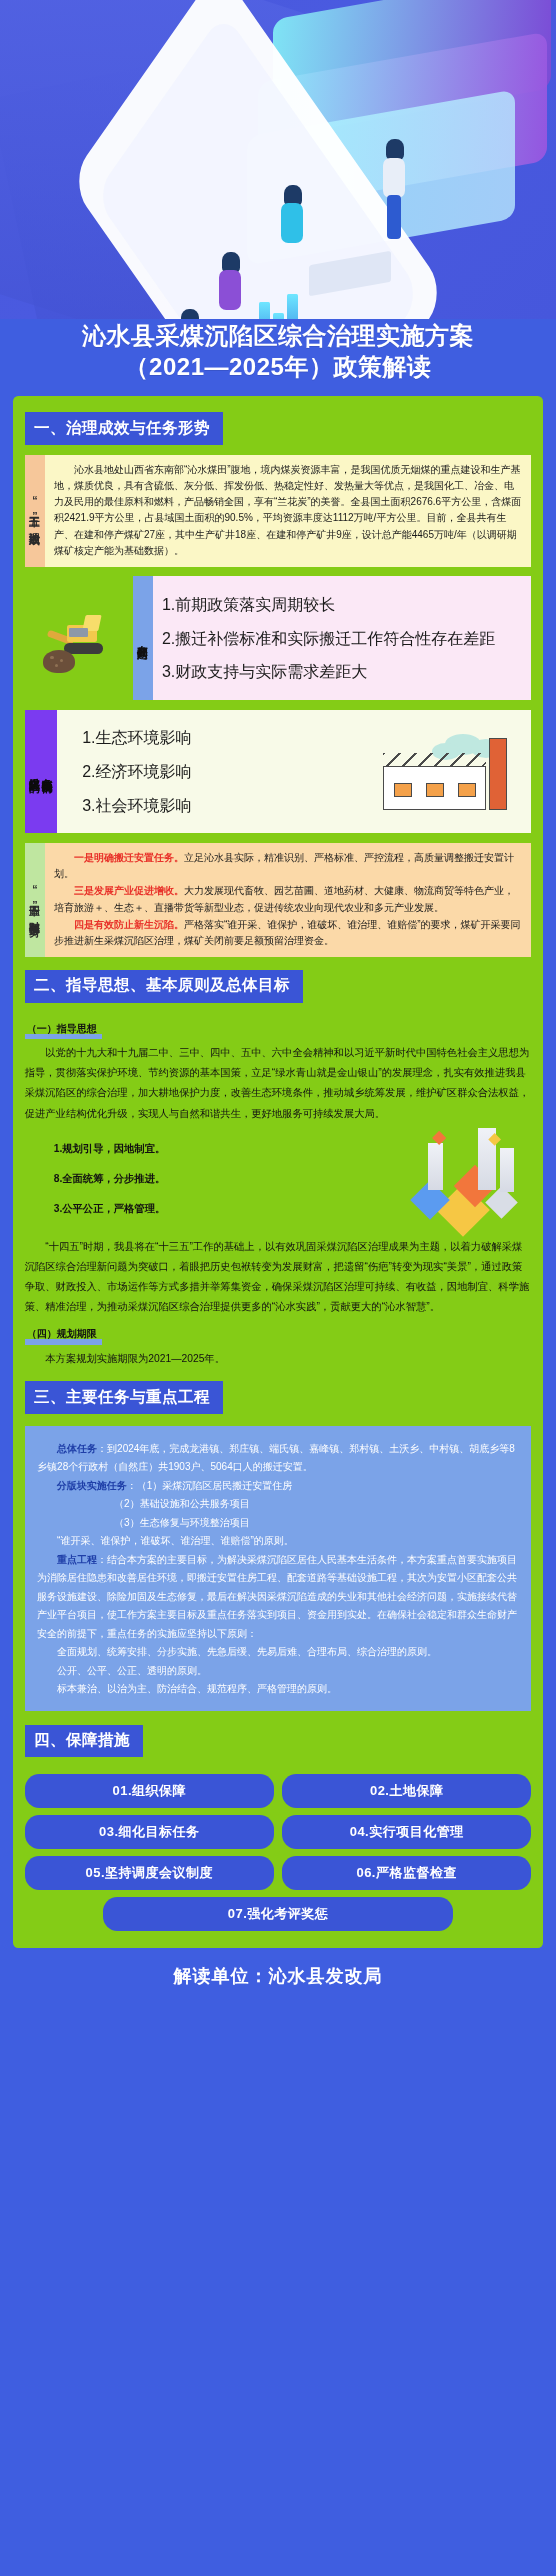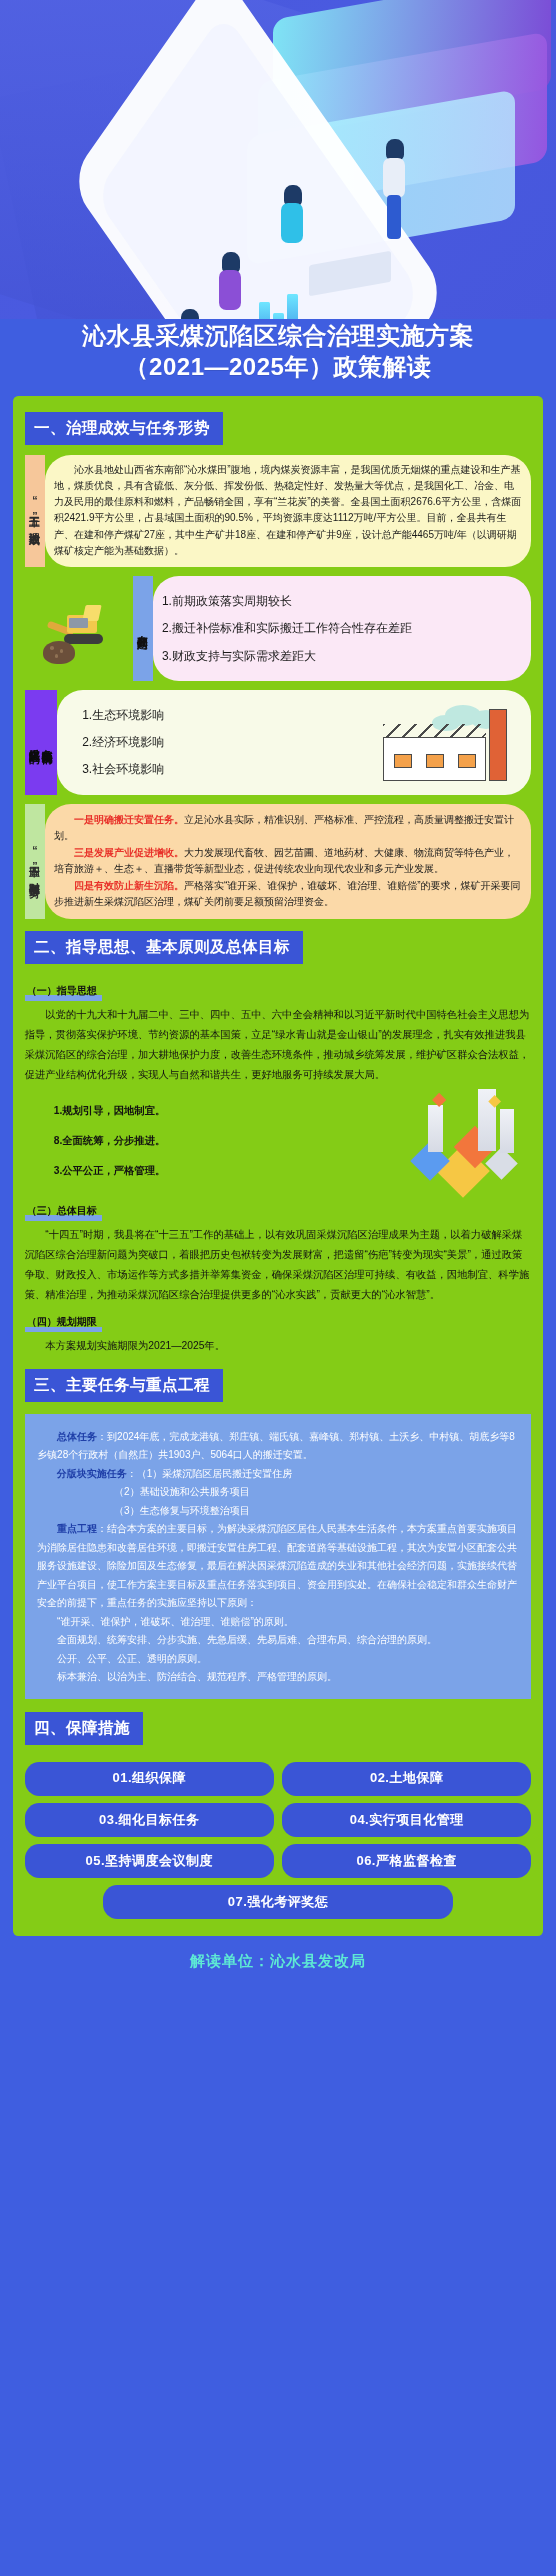--- a/index.html
+++ b/index.html
@@ -47,34 +47,34 @@
 
   .sec-head { display:inline-block; background:#3a55d6; color:#fff; font-size:15.5px; font-weight:bold;
               padding: 5.7px 13.4px 6.2px 9.3px; letter-spacing:0.5px; margin: 3.1px 0 9.3px; }
 
   
   .row { display:flex; align-items:stretch; margin-bottom: 9.3px; }
   .vlabel { writing-mode: vertical-rl; text-orientation: upright; white-space:nowrap;
             font-size:10.8px; font-weight:bold; color:#2b2b2b; line-height:1.18;
             padding: 6.2px 3.6px; display:flex; align-items:center; justify-content:center; letter-spacing:1px;}
   .vlabel-2col { display:flex; }
-  .vbody { flex:1; padding: 7.2px 9.3px; font-size:10px; line-height:1.62; color:#1a1a1a;border-radius:26px; }
+  .vbody { flex:1; padding: 7.2px 9.3px; font-size:10px; line-height:1.62; color:#1a1a1a; }
   .vbody p { text-indent: 2em; margin-bottom: 1px; }
   .vbody .lead { color:#e8322a; font-weight:bold; }
 
   .r1 .vlabel { background:#f6c79a; }
   .r1 .vbody  { background:#fbf7c6; }
   .r2 .vlabel { background:#7ba3e8; color:#111; }
   .r2 .vbody  { background:#fbe8f6; }
   .r3 .vlabel { background:#7b3bf0; color:#0c0c0c; }
   .r3 .vbody  { background:#f8fae8; }
   .r4 .vlabel { background:#bfe6a0; }
   .r4 .vbody  { background:#fbd9a8; }
 
-  .numlist { font-size:12px; line-height:1.6; }
+  .numlist { font-size:16px; line-height:1.6; }
   .numlist li { list-style:none; margin: 8.2px 0; }
 
   
   .illu { position:relative; }
   .excavator { width:77px; height:62px; position:relative; }
   .exc-body { position:absolute; left:27px; top:17.5px; width:30px; height:17.5px; background:#f2c94c; border-radius:2.1px;}
   .exc-cab  { position:absolute; left:44px; top:7.2px; width:15.5px; height:15.5px; background:#f7dd6b;
               transform: skewX(-12deg); border-radius:1.5px;}
   .exc-grill{ position:absolute; left:29px; top:20.6px; width:18.5px; height:9.3px; background:#8d98a8; border-radius:1px;}
   .exc-track{ position:absolute; left:24px; top:36px; width:39px; height:10.3px; background:#3c3c3c; border-radius:5.2px;}
@@ -117,21 +117,21 @@
   .bluebox .k { color:#1f3fa8; font-weight:bold; }
   .bluebox .ind { text-indent: 0; margin-left: 77px; }
   .bluebox .ind2 { text-indent:0; margin-left: 19.6px; }
 
   
   .btngrid { display:flex; flex-wrap:wrap; gap:7.2px 8.2px; margin-top: 7.2px; justify-content:center;}
   .btn { flex: 0 0 calc(50% - 4.1px); background:#3a55d6; color:#fff; font-size:13px; font-weight:bold;
          text-align:center; padding: 7.7px 0 8.2px; border-radius:14.4px; letter-spacing:0.5px; }
   .btn.wide { flex: 0 0 calc(70% - 4.1px); }
 
-  .footer { text-align:center; color:#5eead4; font-size:15px; font-weight:bold; letter-spacing:1px;
+  .footer { text-align:center; color:#ffffff; font-size:18px; font-weight:bold; letter-spacing:1px;
             padding: 15.5px 0 17.5px; }
 </style>
 </head>
 <body>
 
 <div class="page">
 
   <div class="hero">
     <span class="wedge-a"></span>
     <span class="wedge-b"></span>
@@ -285,46 +285,43 @@
         <i class="cube-b" style="left:3.1px;   top:62px; width:28px; height:28px;"></i>
         <i class="cube-g" style="left:77px; top:67px; width:23px; height:23px;"></i>
         <i class="tower" style="left:14.4px;  top:19.6px;  width:15.5px; height:47px;"></i>
         <i class="tower" style="left:65px; top:4.1px;   width:17.5px; height:62px;"></i>
         <i class="tower" style="left:87px; top:24px;  width:13.4px; height:44px;"></i>
         <i class="cube-o" style="left:20.6px;  top:9.3px;  width:10.3px; height:10.3px;"></i>
         <i class="cube-y" style="left:77px; top:11.3px;  width:9.3px; height:9.3px;"></i>
       </div>
     </div>
 
-    <div class="sub-wrap">
-      <div class="sub">（三）总体目标</div>
-    </div>
     <p class="para">“十四五”时期，我县将在“十三五”工作的基础上，以有效巩固采煤沉陷区治理成果为主题，以着力破解采煤沉陷区综合治理新问题为突破口，着眼把历史包袱转变为发展财富，把遗留“伤疤”转变为现实“美景”，通过政策争取、财政投入、市场运作等方式多措并举筹集资金，确保采煤沉陷区治理可持续、有收益，因地制宜、科学施策、精准治理，为推动采煤沉陷区综合治理提供更多的“沁水实践”，贡献更大的“沁水智慧”。</p>
 
     <div class="sub-wrap">
       <div class="sub">（四）规划期限</div>
     </div>
     <p class="para">本方案规划实施期限为2021—2025年。</p>
 
     
     <div class="sec-head" style="margin-top:12.4px;">三、主要任务与重点工程</div>
 
     <div class="bluebox">
       <p>
         <span class="k">总体任务</span><span>：到2024年底，完成龙港镇、郑庄镇、端氏镇、嘉峰镇、郑村镇、土沃乡、中村镇、胡底乡等8乡镇28个行政村（自然庄）共1903户、5064口人的搬迁安置。</span>
       </p>
       <p class="ind2">
         <span class="k">分版块实施任务</span><span>：（1）采煤沉陷区居民搬迁安置住房</span>
       </p>
       <p class="ind">（2）基础设施和公共服务项目</p>
       <p class="ind">（3）生态修复与环境整治项目</p>
+      <p>“谁开采、谁保护，谁破坏、谁治理、谁赔偿”的原则。</p>
       <p>
         <span class="k">重点工程</span><span>：结合本方案的主要目标，为解决采煤沉陷区居住人民基本生活条件，本方案重点首要实施项目为消除居住隐患和改善居住环境，即搬迁安置住房工程、配套道路等基础设施工程，其次为安置小区配套公共服务设施建设、除险加固及生态修复，最后在解决因采煤沉陷造成的失业和其他社会经济问题，实施接续代替产业平台项目，使工作方案主要目标及重点任务落实到项目、资金用到实处。在确保社会稳定和群众生命财产安全的前提下，重点任务的实施应坚持以下原则：</span>
       </p>
-      <p>“谁开采、谁保护，谁破坏、谁治理、谁赔偿”的原则。</p>
       <p>全面规划、统筹安排、分步实施、先急后缓、先易后难、合理布局、综合治理的原则。</p>
       <p>公开、公平、公正、透明的原则。</p>
       <p>标本兼治、以治为主、防治结合、规范程序、严格管理的原则。</p>
     </div>
 
     
     <div class="sec-head" style="margin-top:13.4px;">四、保障措施</div>
 
     <div class="btngrid">
       <div class="btn">01.组织保障</div>

